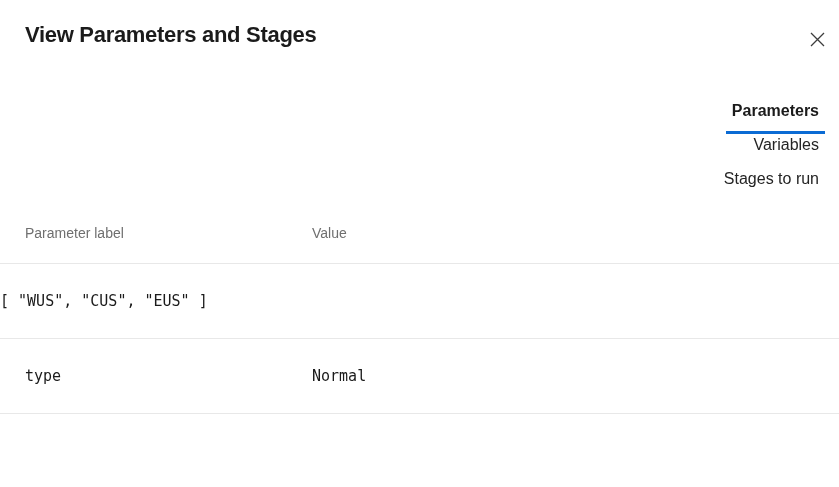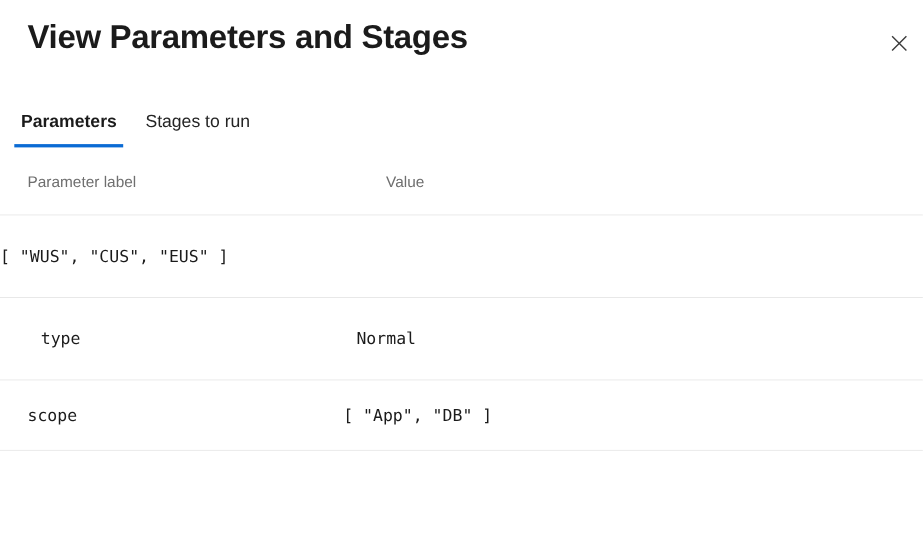--- a/index.html
+++ b/index.html
@@ -16,21 +16,21 @@
     width: 839px;
     height: 487px;
     background: #ffffff;
     overflow: hidden;
   }
   .dialog-header {
     position: relative;
     padding: 18px 50px 0 25px;
   }
   .dialog-title {
-    font-size: 30px;
+    font-size: 22px;
     line-height: 34px;
     font-weight: 700;
     letter-spacing: -0.3px;
     color: #1b1b1b;
   }
   .close-button {
     position: absolute;
     top: 26px;
     right: 7px;
     width: 30px;
@@ -41,20 +41,21 @@
     display: flex;
     align-items: center;
     justify-content: center;
     padding: 0;
   }
   .tabbar {
     display: flex;
     margin-top: 48px;
     padding-left: 13px;
     align-items: flex-end;
+    flex-direction: column;
   }
   .tab {
     font-size: 16px;
     line-height: 22px;
     color: #242424;
     padding: 0 6px 9px 6px;
     margin-right: 14px;
     border-bottom: 3px solid transparent;
     cursor: pointer;
     white-space: nowrap;
@@ -64,24 +65,24 @@
     color: #1b1b1b;
     border-bottom-color: #0b6bd4;
   }
   .table { width: 100%; }
   .trow {
     display: flex;
     align-items: center;
     border-bottom: 1px solid #e8e8e8;
     background: #ffffff;
   }
-  .thead { height: 62px; gap: 39px; }
+  .thead { height: 62px; }
   .trow.body-row { height: 74px; }
   .trow.body-row.r2 { height: 75px; }
-  .trow.body-row.r3 { height: 75px; padding-left: 12px; }
+  .trow.body-row.r3 { height: 75px; }
   .trow.body-row.r4 { height: 64px; border-bottom: 1px solid #ececec; }
   .col-label {
     width: 312px;
     min-width: 312px;
     padding-left: 25px;
   }
   .col-value { flex: 1; padding-right: 20px; }
   .thead .col-label, .thead .col-value {
     font-size: 14px;
     color: #6f6f6f;
@@ -105,40 +106,37 @@
       <span>
         <svg width="17" height="17" viewBox="0 0 17 17" aria-hidden="true">
           <path d="M2 2 L15 15 M15 2 L2 15" stroke="#3d3d3d" stroke-width="1.3" fill="none"></path>
         </svg>
       </span>
     </button>
   </div>
 
   <div class="tabbar">
     <div class="tab active">Parameters</div>
+    <div class="tab">Variables</div>
     <div class="tab">Stages to run</div>
   </div>
 
   <div class="table">
 
     <div class="trow thead">
       <div class="col-label">Parameter label</div>
       <div class="col-value">Value</div>
     </div>
 
 
     <div class="trow body-row r2">
       <div class="col-value mono">[ "WUS", "CUS", "EUS" ]</div>
     </div>
 
     <div class="trow body-row r3">
       <div class="col-label mono">type</div>
       <div class="col-value mono">Normal</div>
     </div>
 
-    <div class="trow body-row r4">
-      <div class="col-label mono">scope</div>
-      <div class="col-value mono">[ "App", "DB" ]</div>
-    </div>
 
   </div>
 
 </div>
 
 </body></html>

